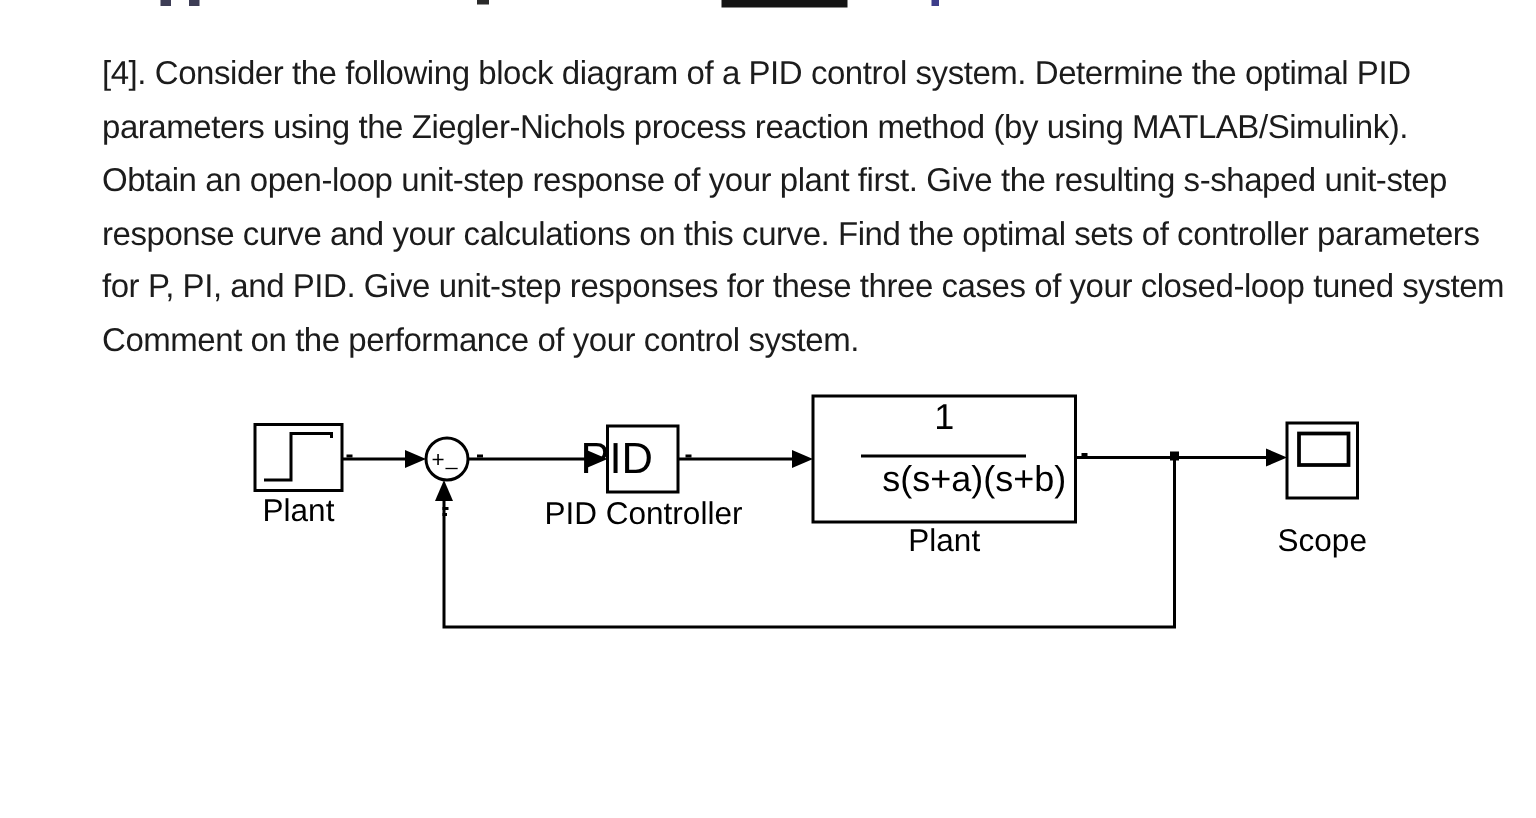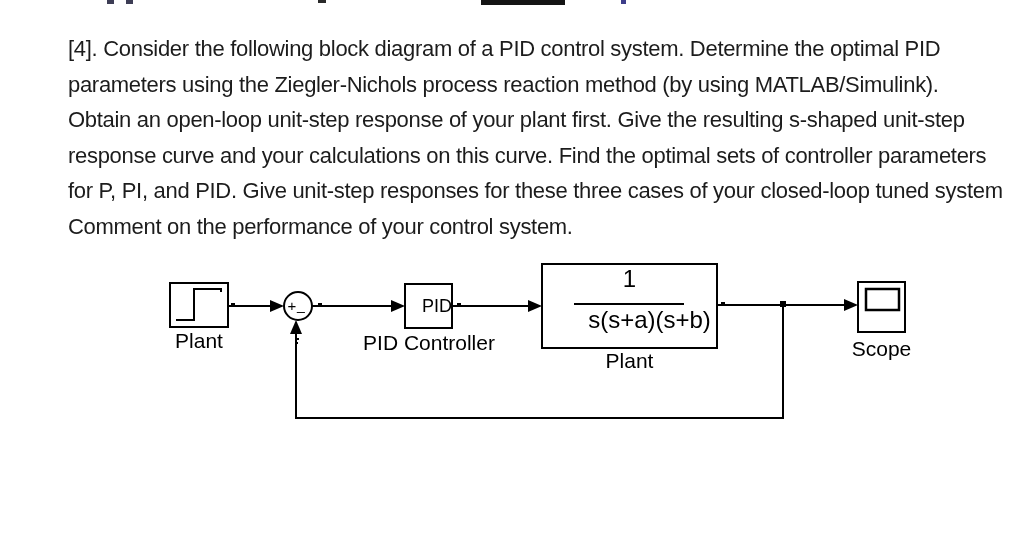--- a/index.html
+++ b/index.html
@@ -25,22 +25,22 @@
 
   
   .diagram{position:absolute;left:0;top:0;width:1024px;height:545px;}
 
   
   .dtext{position:absolute;text-align:center;color:#000;}
   .block-label{font-size:21px;line-height:22px;}
   .step-label{left:168px;top:330px;width:62px;}
   .pid-label{left:354px;top:332px;width:150px;}
   .plant-label{left:542px;top:350px;width:175px;}
-  .scope-label{left:845px;top:338px;width:73px;}
-  .pid-blocktext{left:405px;top:293px;width:47px;font-size:18px;line-height:26px;text-align:right;}
+  .scope-label{left:845px;top:350px;width:73px;}
+  .pid-blocktext{left:387px;top:293px;width:47px;font-size:29px;line-height:26px;text-align:right;}
   .plant-num{left:542px;top:266px;width:175px;font-size:24px;line-height:26px;}
   .plant-den{left:542px;top:307px;width:175px;font-size:24px;line-height:26px;padding-left:20px;}
 </style>
 </head>
 <body>
 
 <div class="canvas">
 
   <div class="remnant r1"></div>
   <div class="remnant r2"></div>

